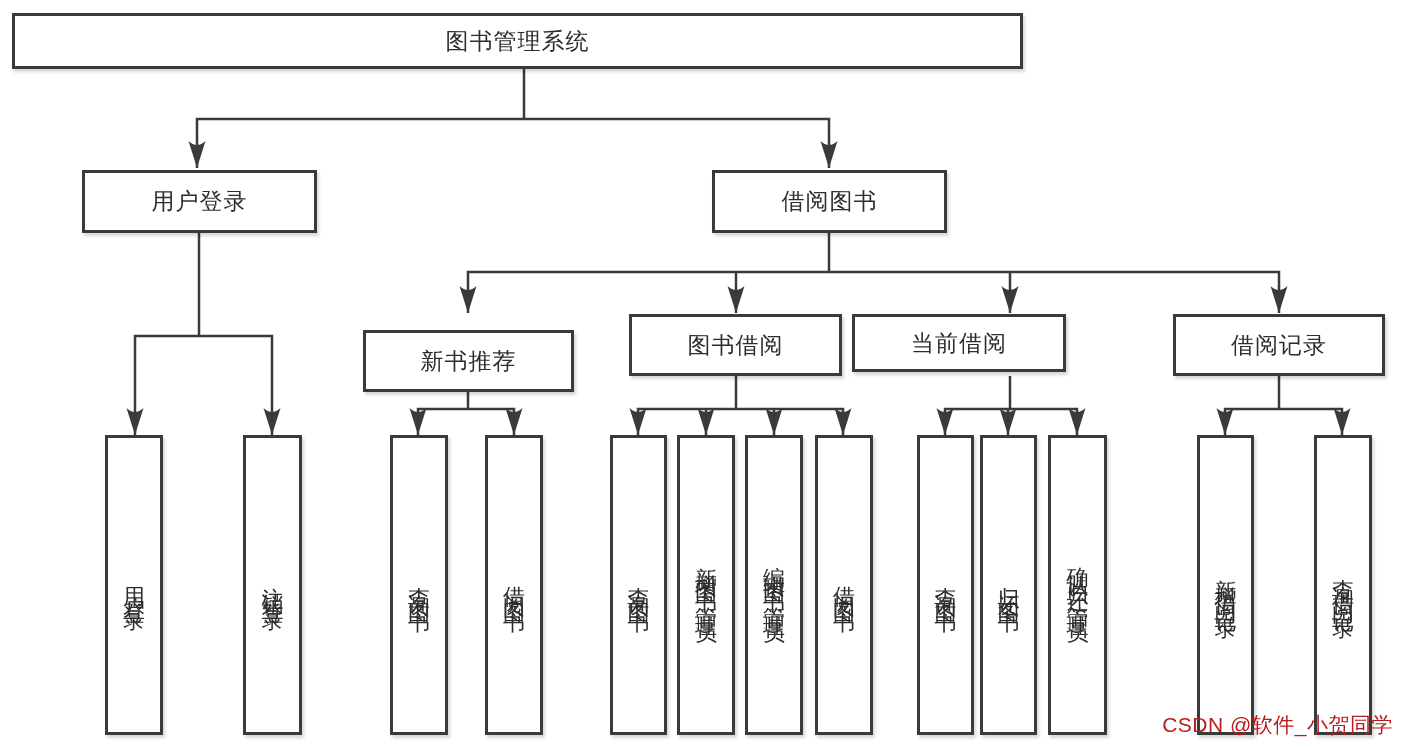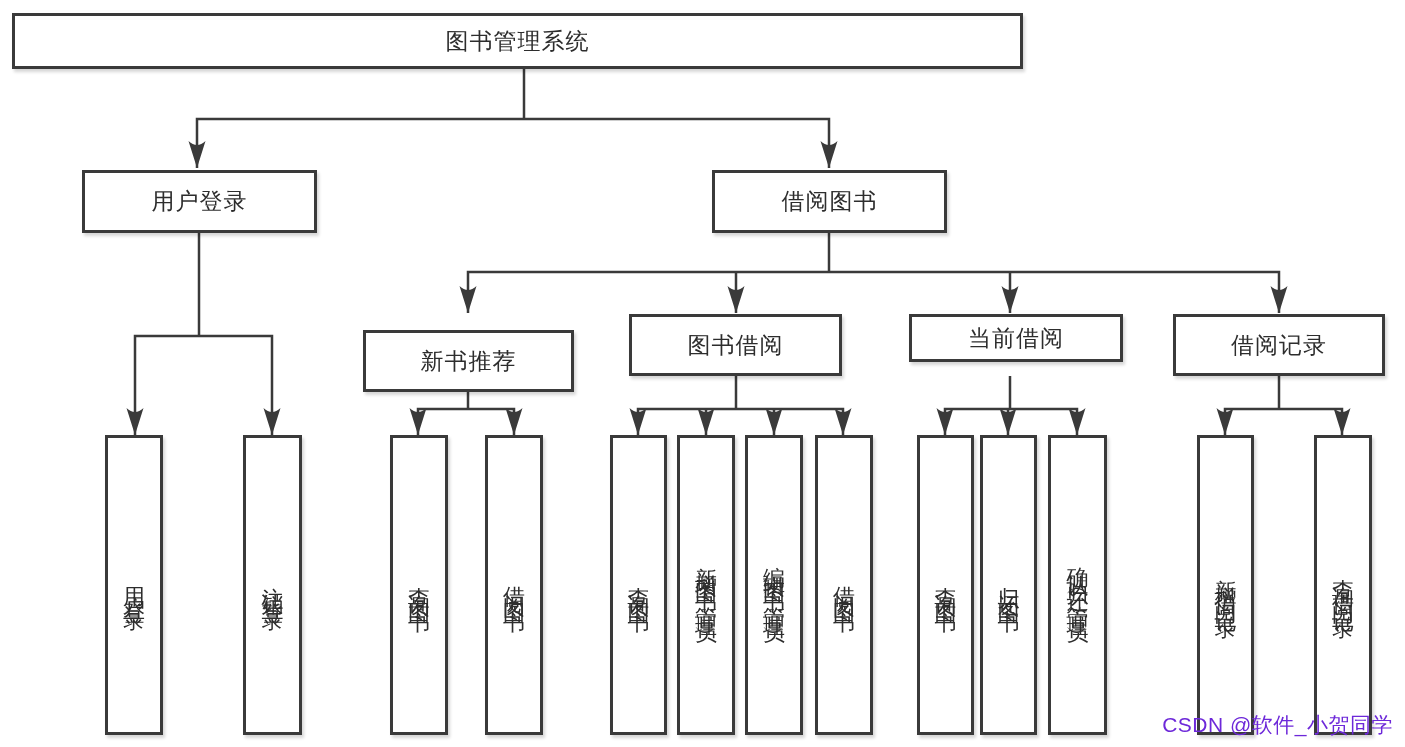--- a/index.html
+++ b/index.html
@@ -37,21 +37,21 @@
     font-size: 22px;
     letter-spacing: 8px;
     white-space: nowrap;
   }
   #watermark {
     position: absolute;
     right: 12px;
     top: 711px;
     z-index: 2;
     font-size: 21px;
-    color: #6d28d9;
+    color: #b91c1c;
     letter-spacing: 0.5px;
   }
 </style>
 </head>
 <body>
 
 <div id="canvas">
 
   <svg id="connectors" width="1405" height="747" viewBox="0 0 1405 747">
     <defs>
@@ -89,21 +89,21 @@
     </g>
   </svg>
 
   <div class="node" style="left:12px; top:13px; width:1011px; height:56px;">图书管理系统</div>
 
   <div class="node" style="left:82px; top:170px; width:235px; height:63px;">用户登录</div>
   <div class="node" style="left:712px; top:170px; width:235px; height:63px;">借阅图书</div>
 
   <div class="node" style="left:363px; top:314px; width:211px; height:62px;margin-top:16px;">新书推荐</div>
   <div class="node" style="left:629px; top:314px; width:213px; height:62px;font-family:Liberation Serif, serif;">图书借阅</div>
-  <div class="node" style="left:909px; top:314px; width:214px; height:48px;">当前借阅</div>
+  <div class="node" style="left:852px; top:314px; width:214px; height:58px;">当前借阅</div>
   <div class="node" style="left:1173px; top:314px; width:212px; height:62px;">借阅记录</div>
 
   <div class="node vnode" style="left:105px; top:435px; width:58px; height:300px;">用户登录</div>
   <div class="node vnode" style="left:243px; top:435px; width:59px; height:300px;">注销登录</div>
 
   <div class="node vnode" style="left:390px; top:435px; width:58px; height:300px;">查询图书</div>
   <div class="node vnode" style="left:485px; top:435px; width:58px; height:300px;">借阅图书</div>
 
   <div class="node vnode" style="left:610px; top:435px; width:57px; height:300px;">查询图书</div>
   <div class="node vnode" style="left:677px; top:435px; width:58px; height:300px;">新增图书（管理员）</div>

